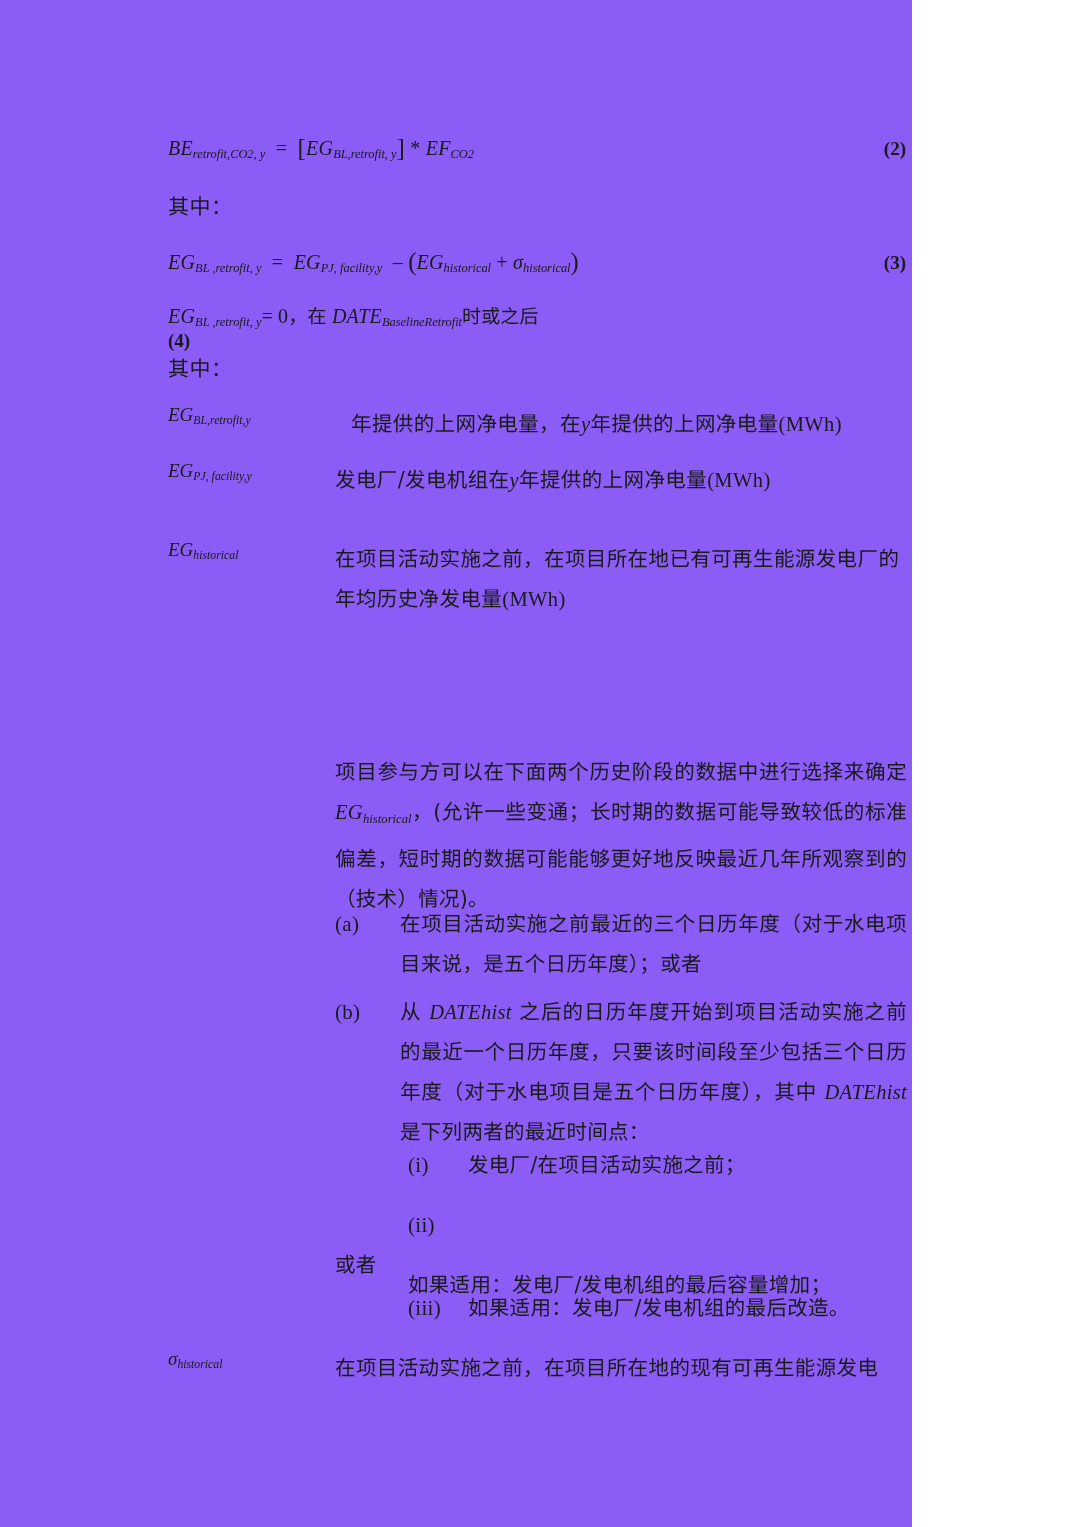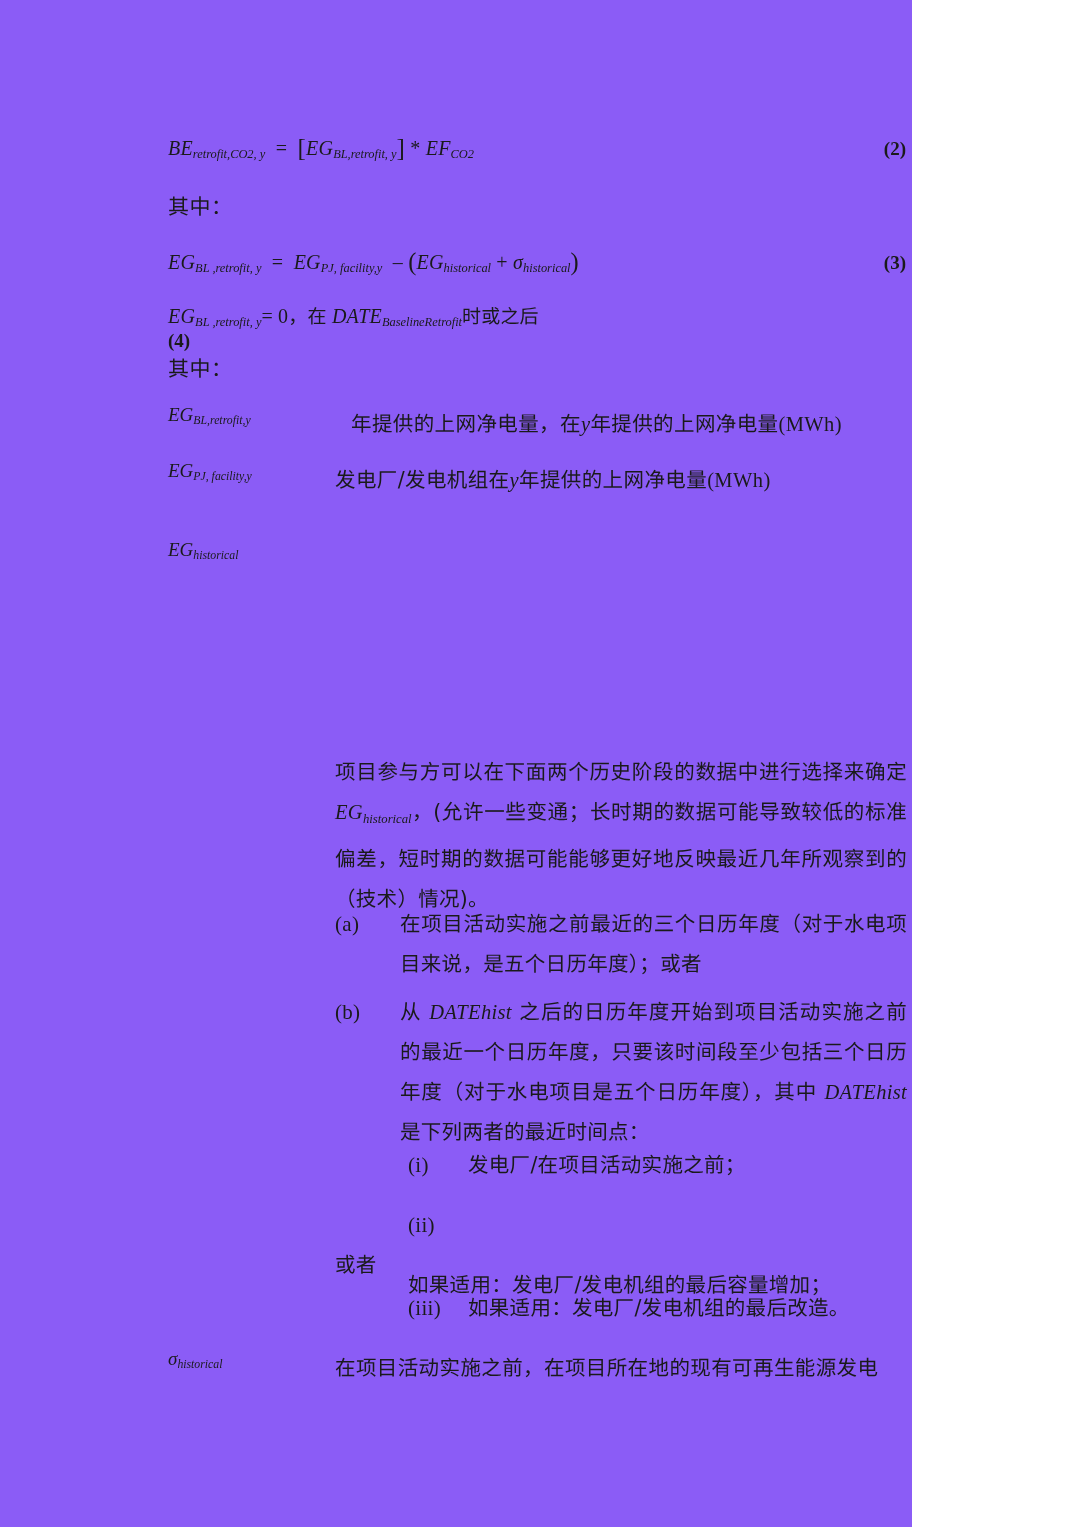--- a/index.html
+++ b/index.html
@@ -211,20 +211,21 @@
     <div class="def-desc"><span>年提供的上网净电量，在</span><span class="lat">y</span><span>年提供的上网净电量</span><span class="unit">(MWh)</span></div>
   </div>
 
   <div class="def" style="top:460px;">
     <div class="def-term"><span>EG</span><sub>PJ, facility,y</sub></div>
     <div class="def-desc"><span>发电厂/发电机组在</span><span class="lat">y</span><span>年提供的上网净电量</span><span class="unit">(MWh)</span></div>
   </div>
 
   <div class="def" style="top:502px;margin-top:37px;">
     <div class="def-term"><span>EG</span><sub>historical</sub></div>
+    <div class="def-desc"><span>在项目活动实施之前，在项目所在地已有可再生能源发电厂的年均历史净发电量</span><span class="unit">(MWh)</span></div>
   </div>
 
 
   <div class="para" style="top:752px;"><span>项目参与方可以在下面两个历史阶段的数据中进行选择来确定 </span><span class="lat"><span>EG</span><sub>historical</sub></span><span>，(允许一些变通；长时期的数据可能导致较低的标准偏差，短时期的数据可能能够更好地反映最近几年所观察到的（技术）情况)。</span></div>
 
   <div class="lst" style="top:904px;">
     <div class="lst-mark">(a)</div>
     <div class="lst-text">在项目活动实施之前最近的三个日历年度（对于水电项目来说，是五个日历年度）；或者</div>
   </div>
 

